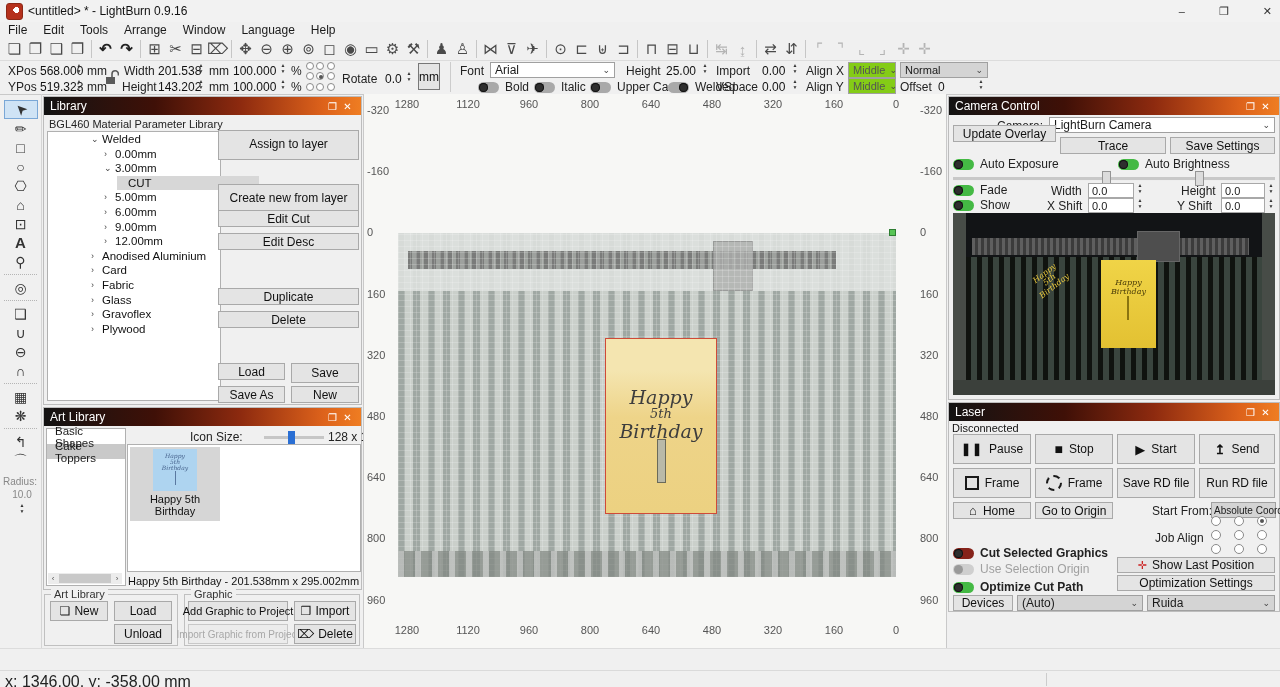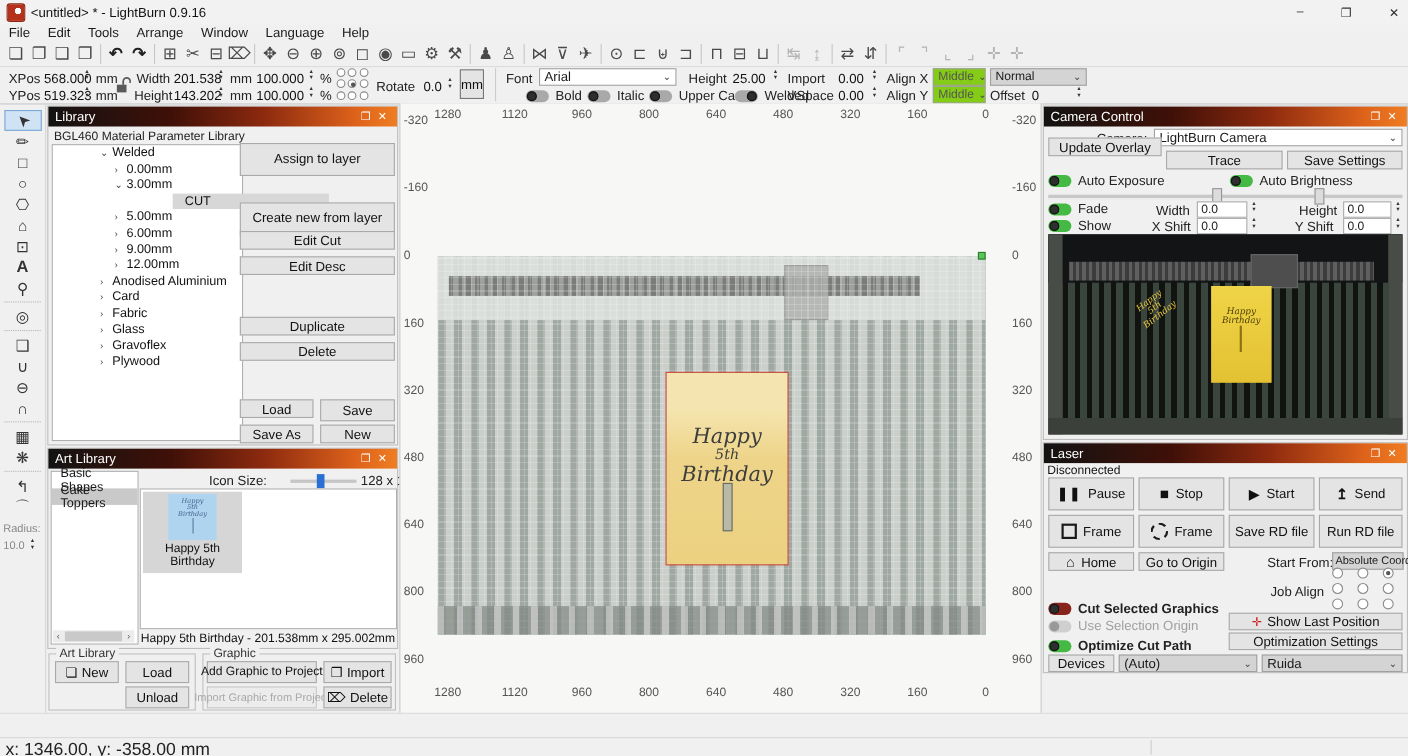--- a/index.html
+++ b/index.html
@@ -288,21 +288,21 @@
         <span>❋</span>
       </div>
       <hr>
       <div class="ti">
         <span>↰</span>
       </div>
       <div class="ti">
         <span>⌒</span>
       </div>
       <div style="font-size: 10px; color: rgb(136, 136, 136); text-align: left; padding: 6px 0px 0px 3px;">Radius:</div>
-      <div style="font-size: 10px; color: rgb(136, 136, 136); padding: 2px 0px 0px 3px; display: flex; align-items: center; gap: 2px;">
+      <div style="font-size: 10px; color: rgb(136, 136, 136); padding: 2px 0px 0px 3px; display: flex; align-items: center; gap: 2px; flex-direction: column;">
         <span>10.0</span>
         <span class="spin"></span>
       </div>
     </div>
 
   <div class="panel" style="left:43px;top:96px;width:319px;height:309px">
     <div class="ptitle">
       <span>Library</span>
         <span class="sp"></span>
       <span class="ico">❐</span>
@@ -316,21 +316,21 @@
           <span>Welded</span>
         </div>
         <div class="trow" style="top: 49.6px; left: 60px; width: 155px;">
           <span class="ch">›</span>
           <span>0.00mm</span>
         </div>
         <div class="trow" style="top: 64.2px; left: 60px; width: 155px;">
           <span class="ch">⌄</span>
           <span>3.00mm</span>
         </div>
-        <div class="trow selrow" style="top: 78.8px; left: 73px; width: 142px; margin-left: 40px;">
+        <div class="trow selrow" style="top: 78.8px; left: 73px; width: 142px;">
           <span class="ch"></span>
           <span>CUT</span>
         </div>
         <div class="trow" style="top: 93.4px; left: 60px; width: 155px;">
           <span class="ch">›</span>
           <span>5.00mm</span>
         </div>
         <div class="trow" style="top: 108px; left: 60px; width: 155px;">
           <span class="ch">›</span>
           <span>6.00mm</span>

